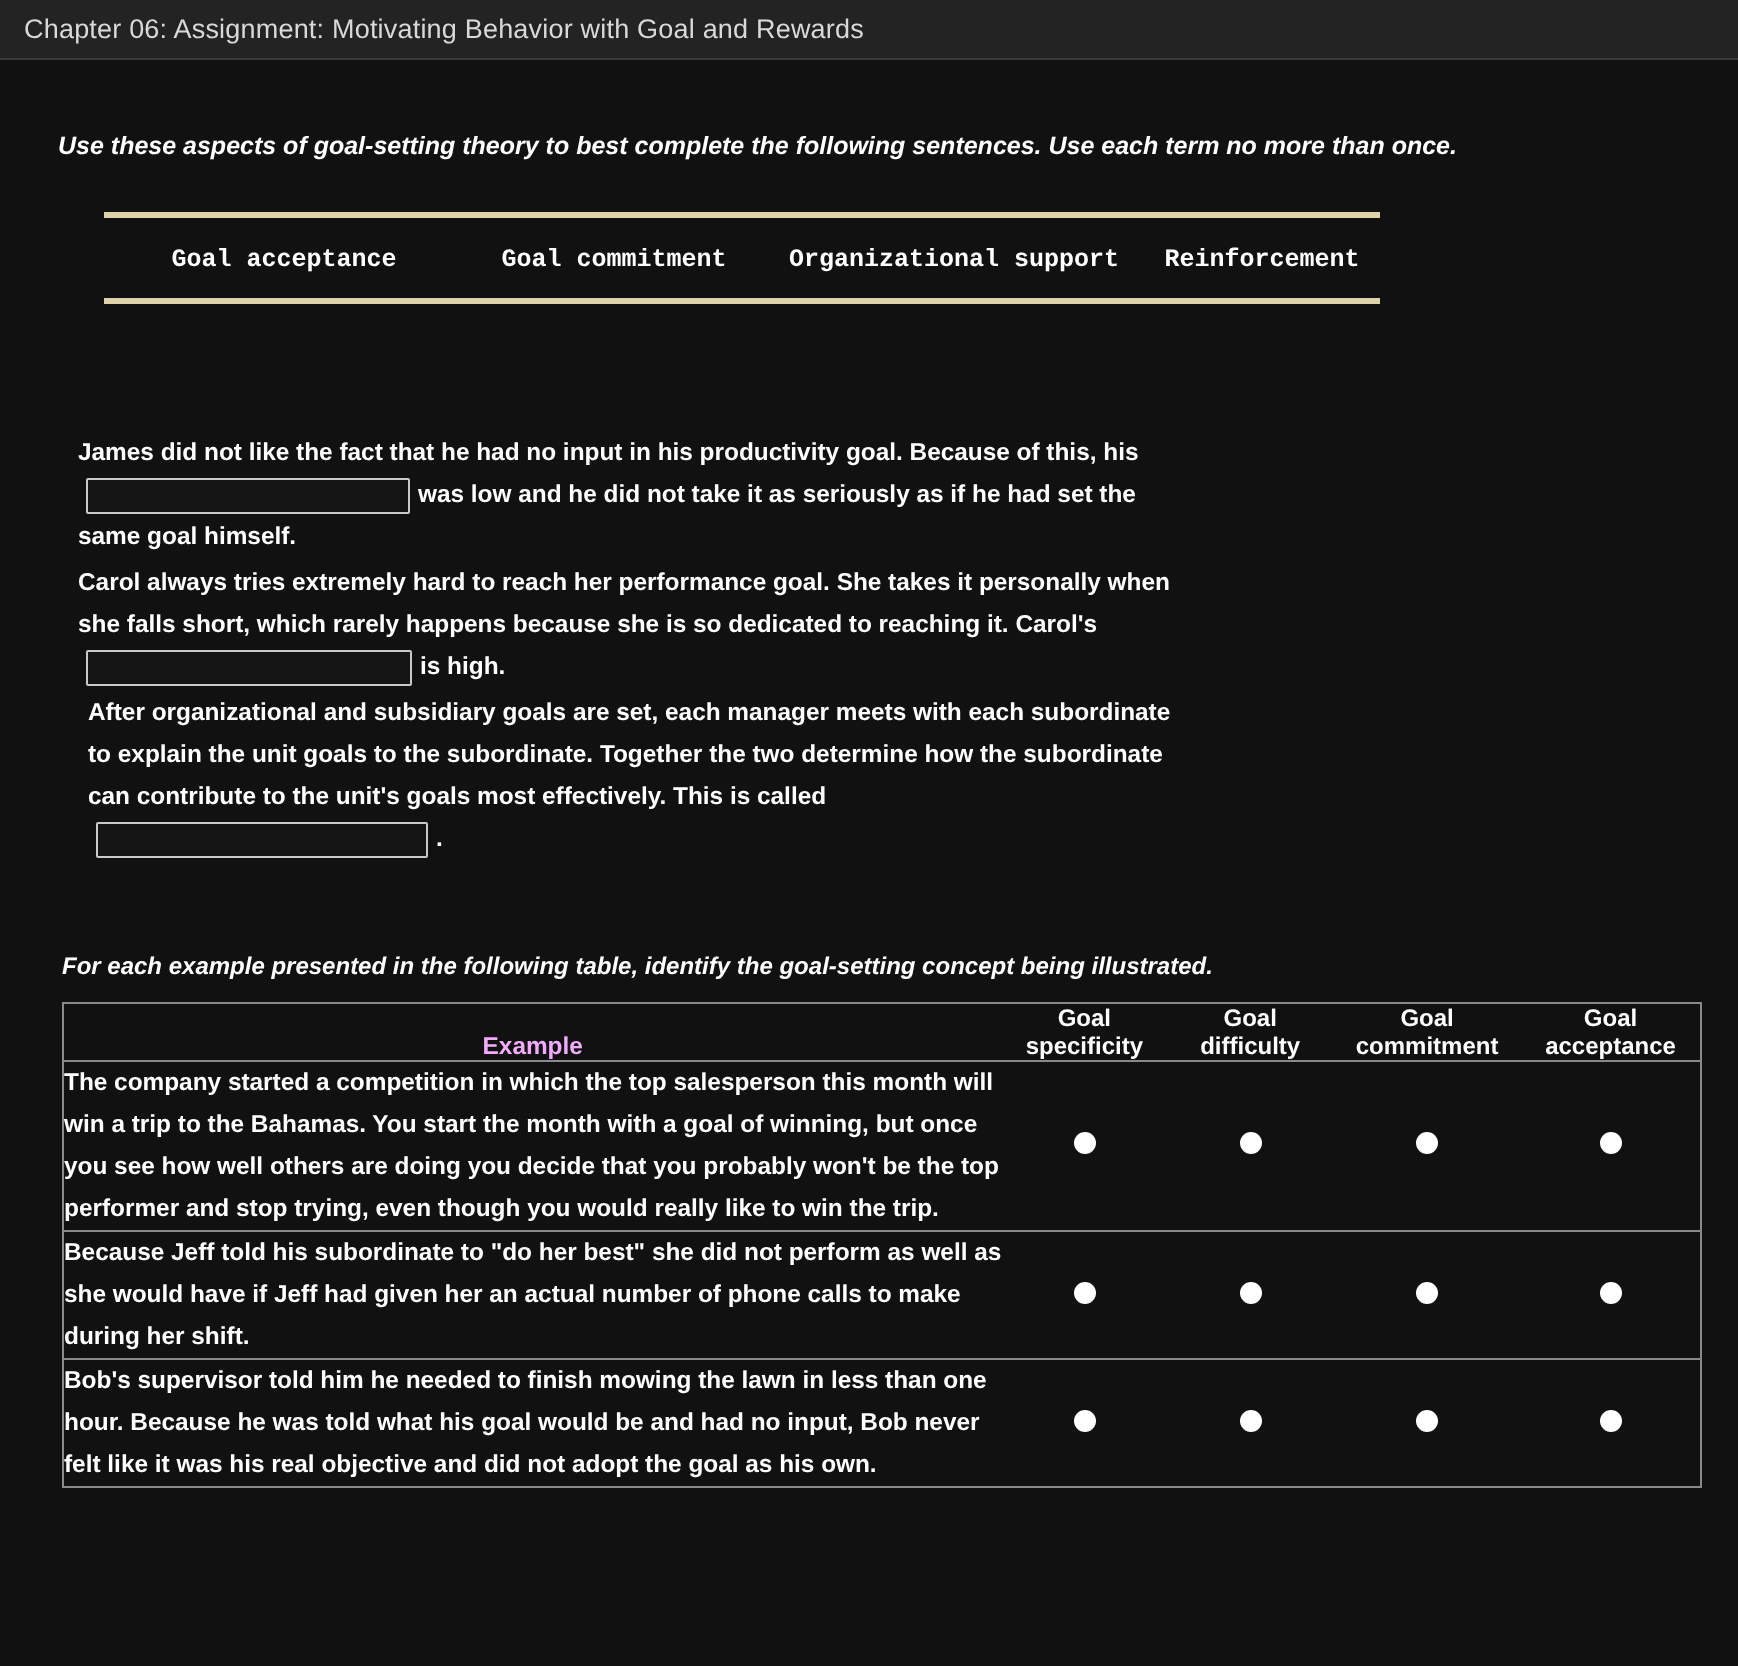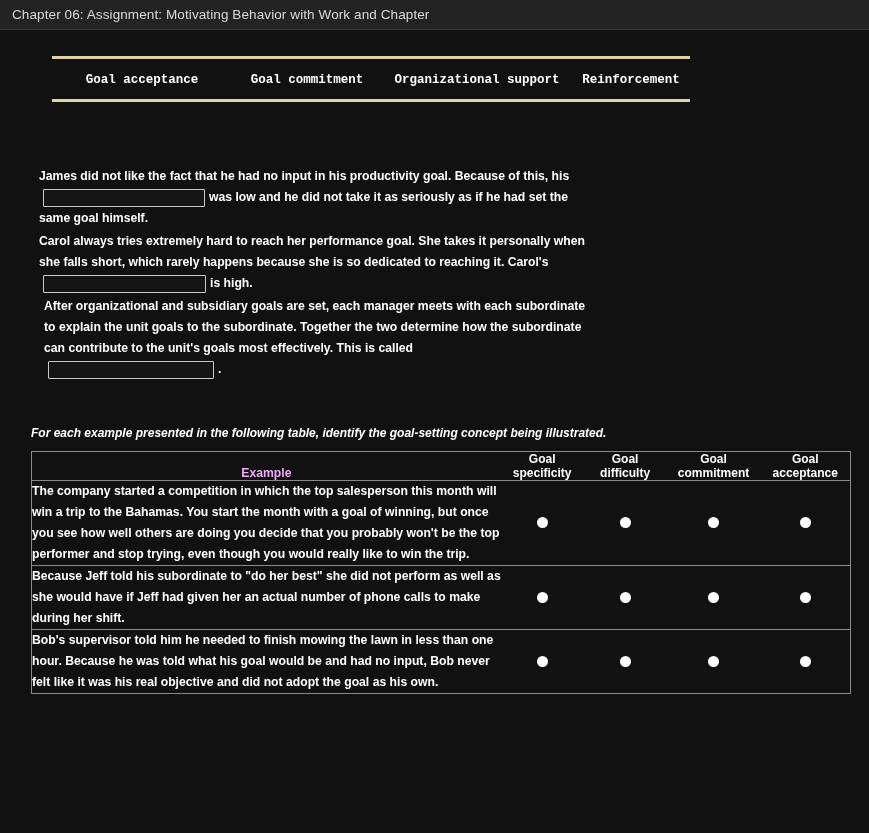--- a/index.html
+++ b/index.html
@@ -148,25 +148,26 @@
     width: 11px; height: 11px;
     border-radius: 50%;
     background: #ffffff;
     cursor: pointer;
   }
 </style>
 </head>
 <body>
 
 <div class="titlebar">
-  <span class="titlebar-text">Chapter 06: Assignment: Motivating Behavior with Work and Chapter</span>
+  <span class="titlebar-text">Chapter 06: Assignment: Motivating Behavior with Goal and Rewards</span>
 </div>
 
 <div class="page">
 
+  <div class="instruction">Use these aspects of goal-setting theory to best complete the following sentences. Use each term no more than once.</div>
 
   <div class="terms-box">
     <div class="terms-row">
       <div class="term tcol1">Goal acceptance</div>
       <div class="term tcol2">Goal commitment</div>
       <div class="term tcol3">Organizational support</div>
       <div class="term tcol4">Reinforcement</div>
     </div>
   </div>
 

